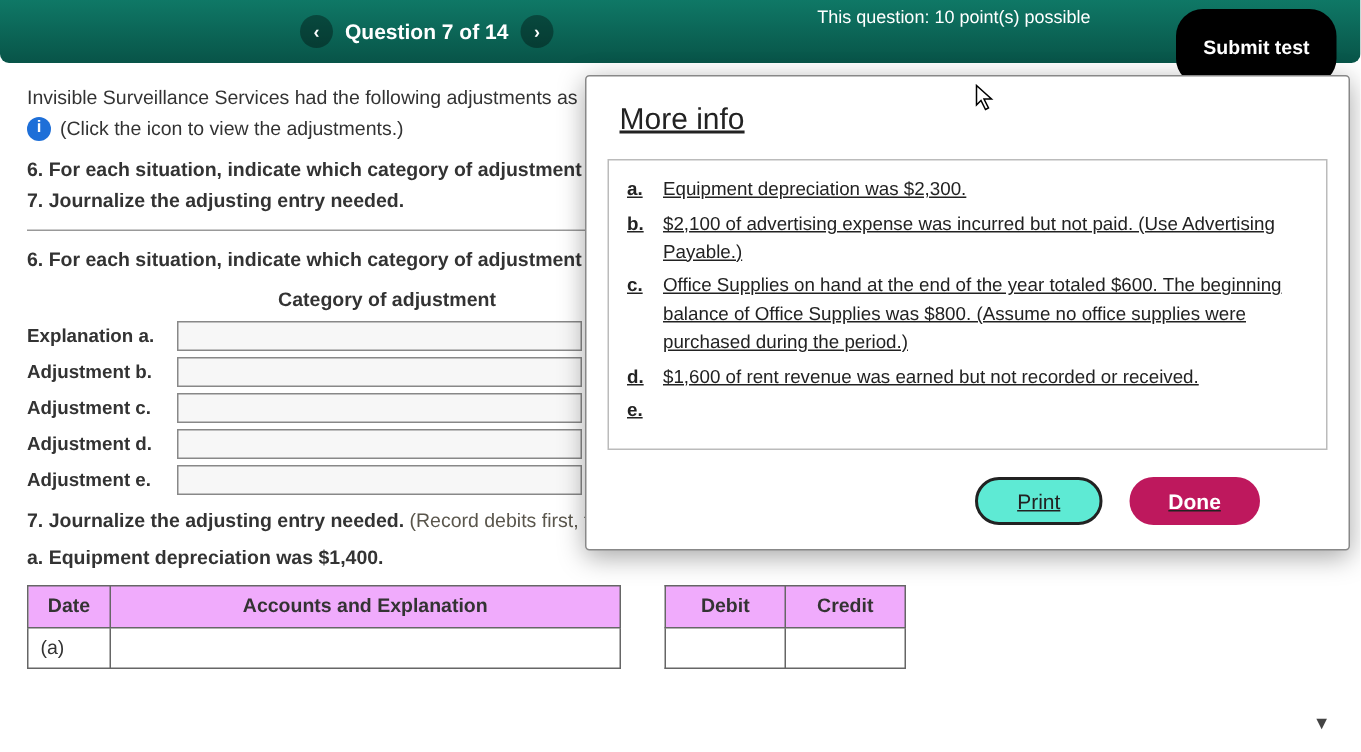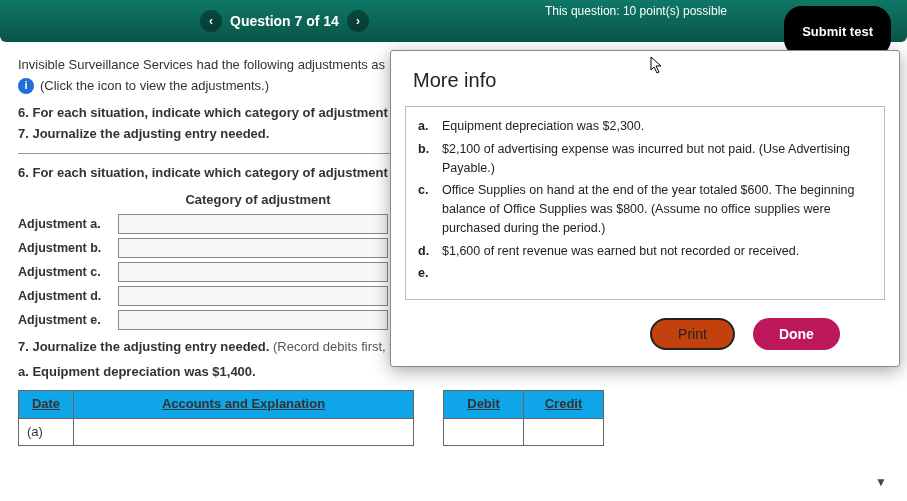--- a/index.html
+++ b/index.html
@@ -90,59 +90,60 @@
     .q7 { margin-top: 8px; }
     .q7 .hint { color: #5a564c; }
     .subq { margin-top: 6px; font-weight: bold; }
     .je-table { margin-top: 8px; border-collapse: collapse; }
     .je-table th, .je-table td {
       border: 1px solid #666;
       padding: 4px 8px;
       font-size: 13px;
       background: #fff;
     }
-    .je-table th { background: #0ea5e9; font-weight: bold; text-decoration: underline; }
+    .je-table th { background: #f0abfc; font-weight: bold; }
     .je-table .col-date { width: 55px; }
     .je-table .col-acct { width: 340px; }
     .je-table .col-gap { width: 30px; border: none; background: transparent; }
     .je-table .col-amt { width: 80px; }
     .chevron-down {
       position: absolute; right: 20px; bottom: 12px;
       color: #444; font-size: 12px;
     }
 
     
     .modal {
       position: absolute;
       left: 390px; top: 50px;
       width: 510px;
       background: #fff;
       border: 1px solid #888;
       box-shadow: 0 4px 18px rgba(0,0,0,.35);
       border-radius: 3px;
       padding: 14px 0 16px 0;
+      text-decoration: underline;
     }
     .modal-title { font-size: 20px; margin: 4px 0 14px 22px; }
     .modal-body {
       border: 1px solid #bbb;
       margin: 0 14px;
       padding: 10px 12px 12px 12px;
       font-size: 12.5px;
       line-height: 1.5;
     }
     .modal-body .item { display: flex; gap: 10px; margin-bottom: 4px; }
     .modal-body .letter { font-weight: bold; width: 14px; flex: 0 0 14px; }
     .modal-buttons {
       display: flex; justify-content: center; gap: 18px;
       margin-top: 18px; padding-right: 60px; justify-content: flex-end;
       margin-right: 60px;
     }
     .modal-buttons { justify-content: center; margin-right: 0; padding-right: 0; padding-left: 200px;}
     .btn-print {
-      border: 2px solid #222; background: #c2410c; color: #222;
+      border: 2px solid #222; background: #5eead4; color: #222;
       border-radius: 20px; padding: 6px 26px; font-size: 14px; cursor: pointer;
     }
     .btn-done {
       border: none; background: #be185d; color: #fff;
       border-radius: 20px; padding: 8px 26px; font-size: 14px; font-weight: bold; cursor: pointer;
     }
     .cursor-arrow {
       position: absolute; left: 650px; top: 56px;
       font-size: 14px; color: #222;
     }
@@ -174,21 +175,21 @@
     <div style="font-weight:bold">7.  Journalize the adjusting entry needed.</div>
   </div>
 
   <div class="hr"></div>
 
   <div class="q6">
     <div style="font-weight:bold">6. For each situation, indicate which category of adjustment (defe</div>
     <div class="cat-table">
       <div class="cat-header">Category of adjustment</div>
       <div class="cat-row">
-        <div class="cat-label">Adjustment a.</div>
+        <div class="cat-label">Explanation a.</div>
         <div class="cat-input"></div>
       </div>
       <div class="cat-row">
         <div class="cat-label">Adjustment b.</div>
         <div class="cat-input"></div>
       </div>
       <div class="cat-row">
         <div class="cat-label">Adjustment c.</div>
         <div class="cat-input"></div>
       </div>

